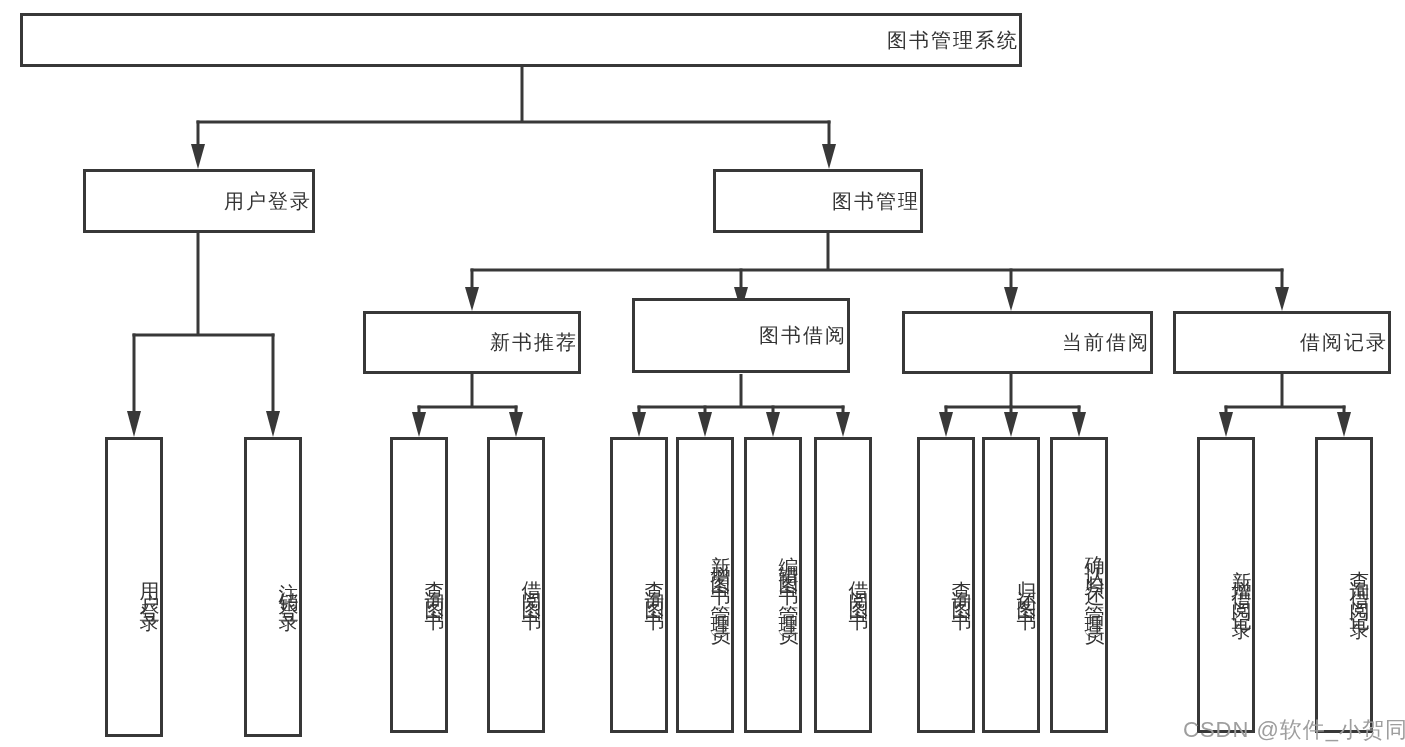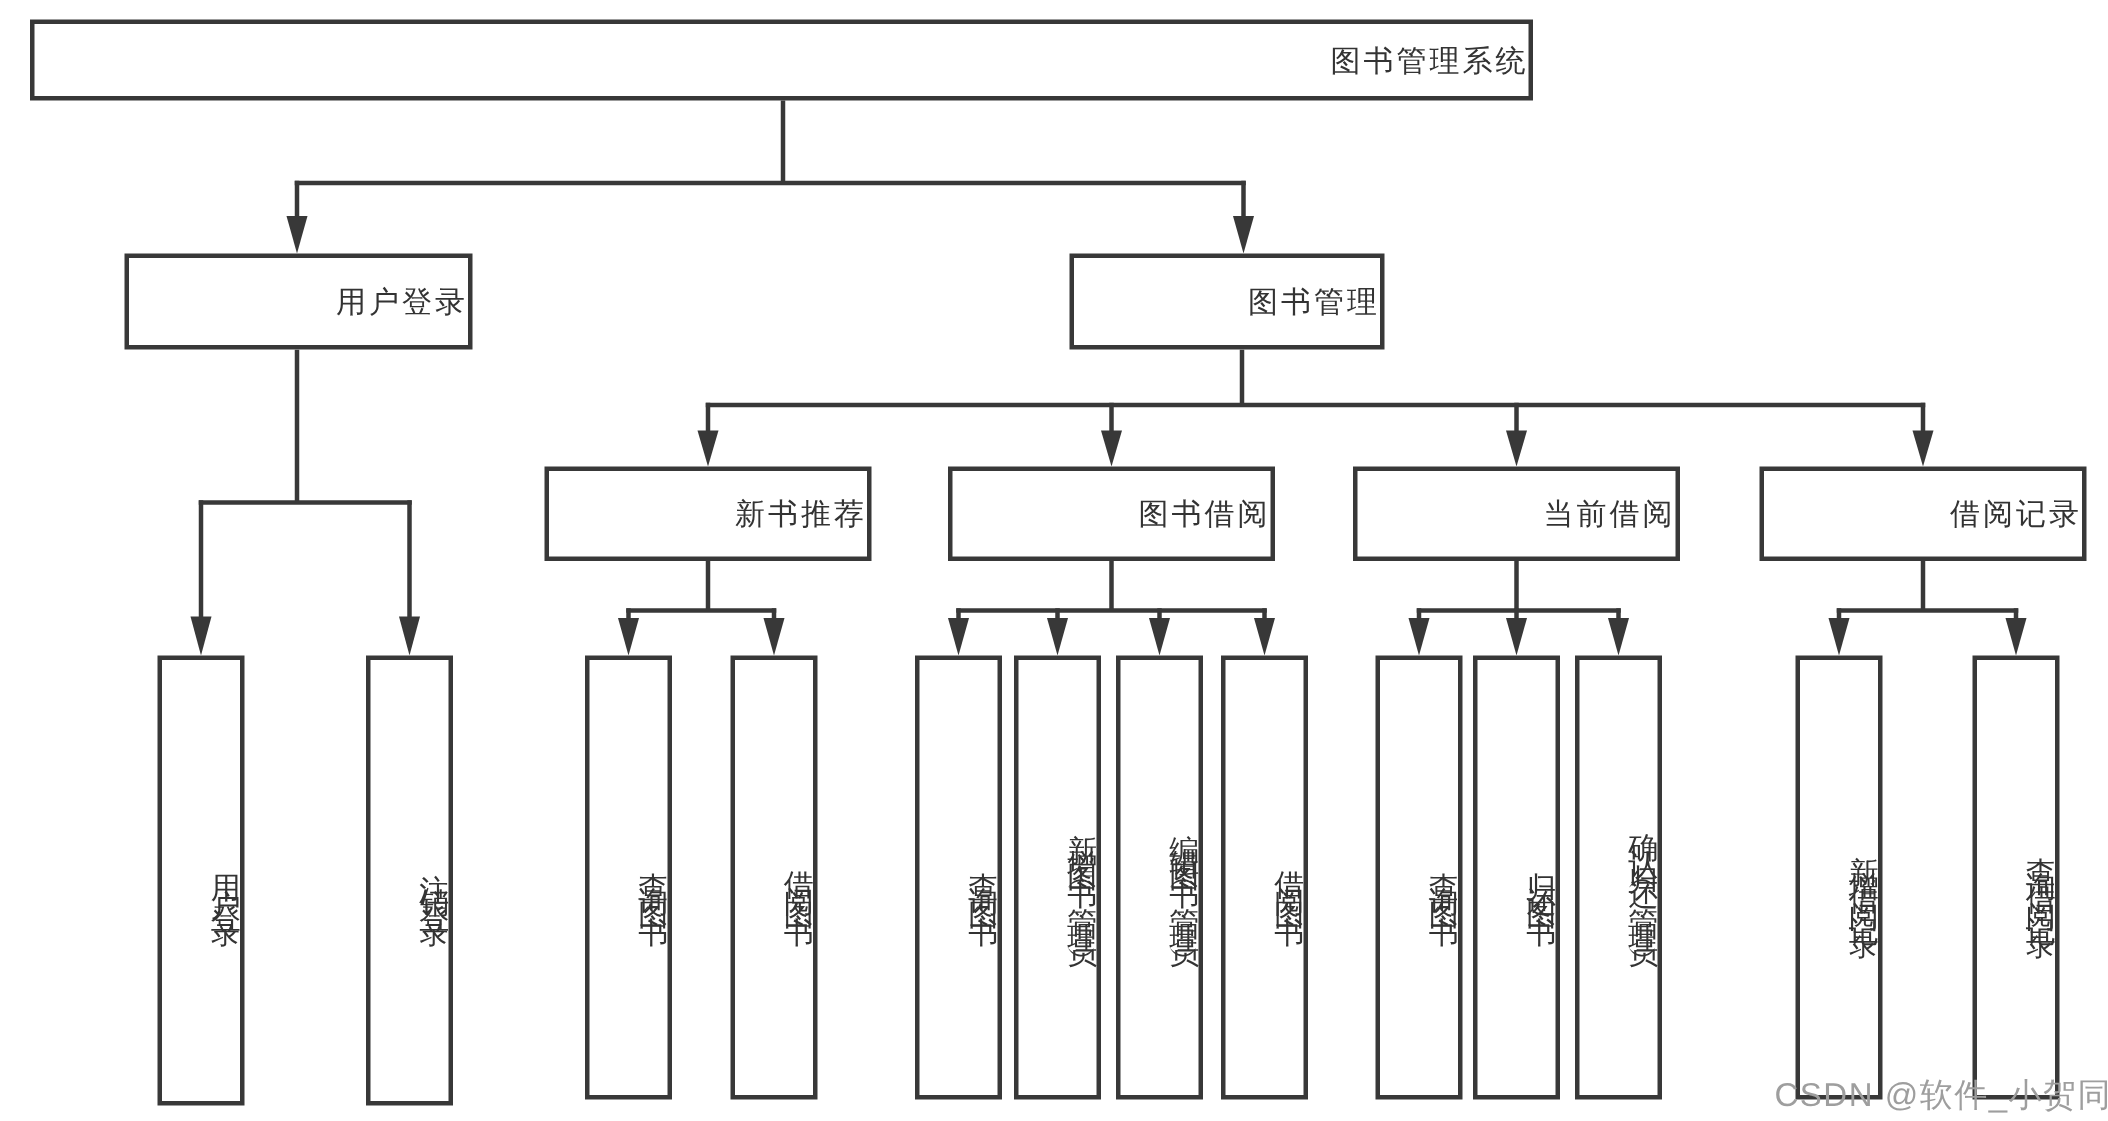--- a/index.html
+++ b/index.html
@@ -112,24 +112,24 @@
   <div class="box" style="left:83px;top:169px;width:232px;height:64px">
     <span>用户登录</span>
   </div>
   <div class="box" style="left:713px;top:169px;width:210px;height:64px">
     <span>图书管理</span>
   </div>
 
   <div class="box" style="left:363px;top:311px;width:218px;height:63px">
     <span>新书推荐</span>
   </div>
-  <div class="box" style="left:632px;top:311px;width:218px;height:63px">
+  <div class="box" style="left:632px;top:298px;width:218px;height:75px">
     <span>图书借阅</span>
   </div>
-  <div class="box" style="left:902px;top:311px;width:218px;height:63px">
+  <div class="box" style="left:902px;top:311px;width:251px;height:63px">
     <span>当前借阅</span>
   </div>
   <div class="box" style="left:1173px;top:311px;width:218px;height:63px">
     <span>借阅记录</span>
   </div>
 
   <div class="box leaf" style="left:105px;top:437px;width:58px;height:300px">
     <span>用户登录</span>
   </div>
   <div class="box leaf" style="left:244px;top:437px;width:58px;height:300px">

